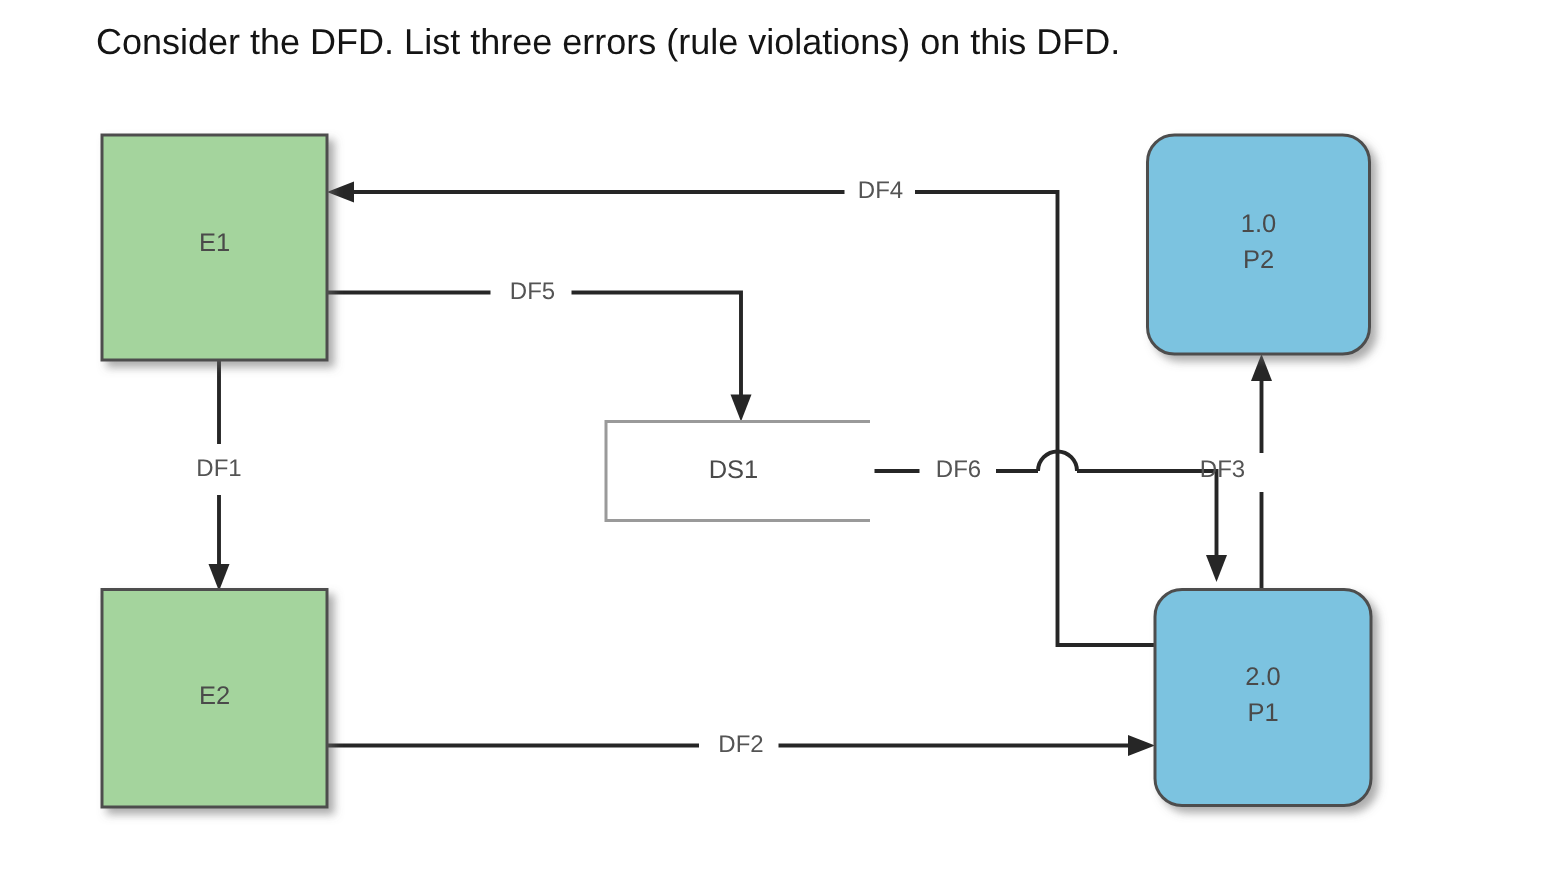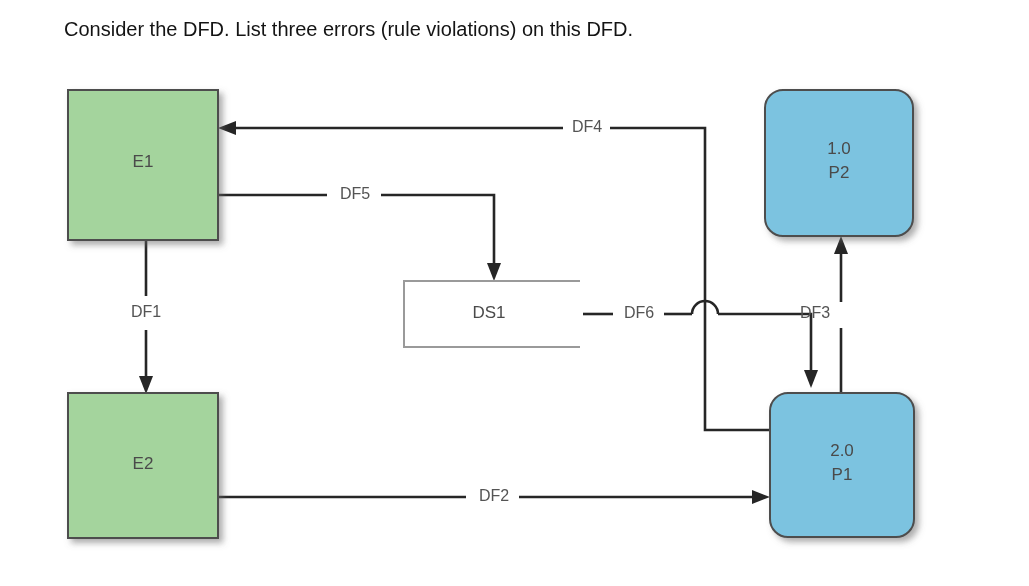--- a/index.html
+++ b/index.html
@@ -12,21 +12,21 @@
     width: 1029px;
     height: 586px;
     position: relative;
     overflow: hidden;
     font-family: "Liberation Sans", sans-serif;
   }
   #question-text {
     position: absolute;
     left: 64px;
     top: 16px;
-    font-size: 20px;
+    font-size: 24px;
     line-height: 26px;
     color: #141414;
     font-family: "Liberation Sans", sans-serif;
     white-space: nowrap;
   }
   #dfd-canvas {
     position: absolute;
     left: 0;
     top: 0;
     width: 1029px;

